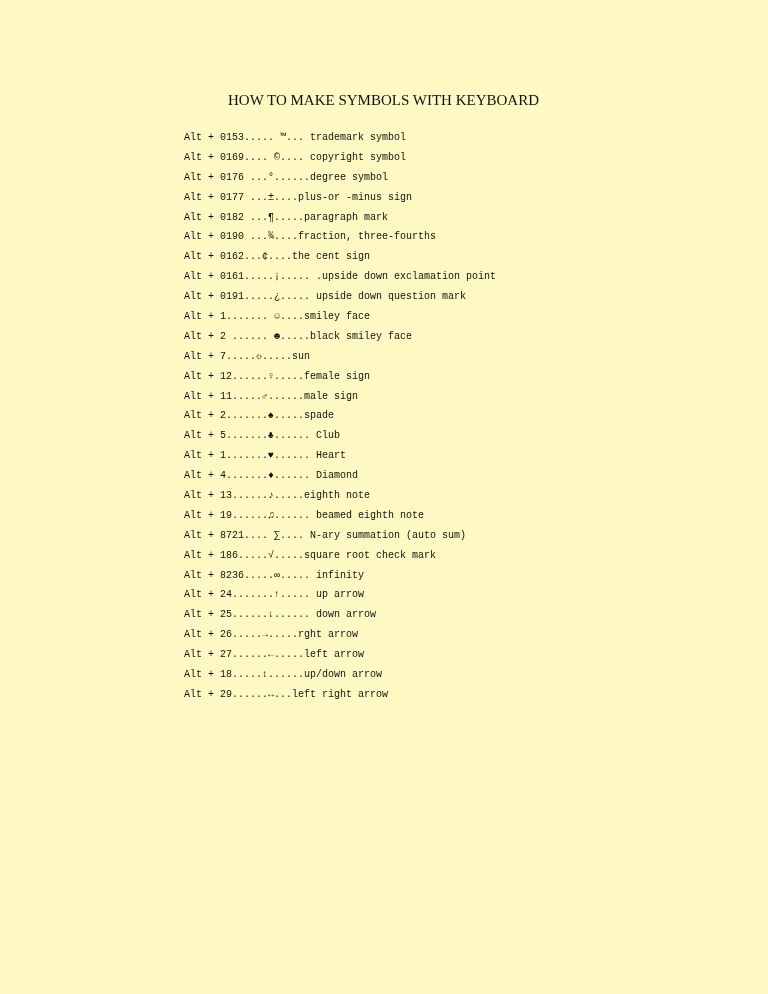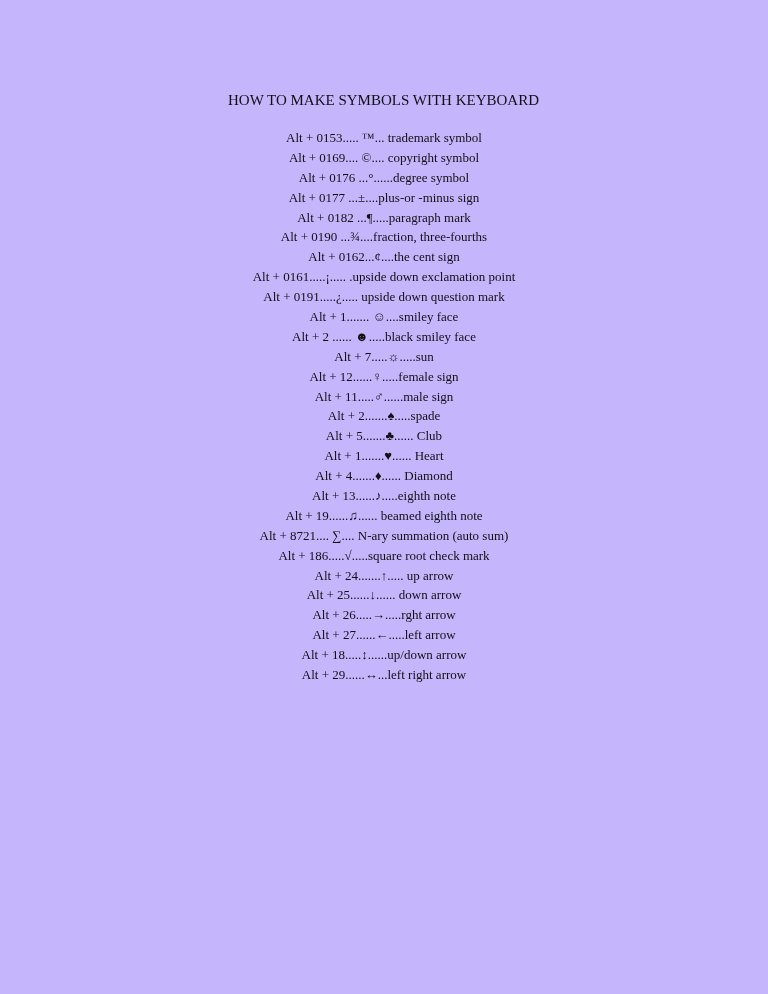--- a/index.html
+++ b/index.html
@@ -14,21 +14,21 @@
       overflow: hidden;
       font-family: "Liberation Serif", "DejaVu Serif", serif;
       color: #111111;
     }
     .page {
       position: absolute;
       left: 0;
       top: 0;
       width: 768px;
       height: 994px;
-      background: #c4b5fd;
+      background: #fef9c3;
     }
     .title {
       position: absolute;
       left: 228px;
       top: 90px;
       width: 320px;
       font-size: 15px;
       line-height: 20px;
       white-space: nowrap;
       letter-spacing: 0px;
@@ -36,25 +36,25 @@
     .list {
       position: absolute;
       left: 184px;
       top: 128px;
       width: 400px;
       margin: 0;
       padding: 0;
       list-style: none;
     }
     .list li {
-      text-align: center;
-      font-size: 13px;
+      font-size: 10px;
       line-height: 19.9px;
       height: 19.9px;
       white-space: nowrap;
+      font-family: Liberation Mono, monospace;
     }
   </style>
 </head>
 <body>
 
 <div class="page">
   <div class="title">HOW TO MAKE SYMBOLS WITH KEYBOARD</div>
 
   <ul class="list">
     <li>Alt + 0153..... ™... trademark symbol</li>
@@ -72,20 +72,21 @@
     <li>Alt + 12......♀.....female sign</li>
     <li>Alt + 11.....♂......male sign</li>
     <li>Alt + 2.......♠.....spade</li>
     <li>Alt + 5.......♣...... Club</li>
     <li>Alt + 1.......♥...... Heart</li>
     <li>Alt + 4.......♦...... Diamond</li>
     <li>Alt + 13......♪.....eighth note</li>
     <li>Alt + 19......♫...... beamed eighth note</li>
     <li>Alt + 8721.... ∑.... N-ary summation (auto sum)</li>
     <li>Alt + 186.....√.....square root check mark</li>
+    <li>Alt + 8236.....∞..... infinity</li>
     <li>Alt + 24.......↑..... up arrow</li>
     <li>Alt + 25......↓...... down arrow</li>
     <li>Alt + 26.....→.....rght arrow</li>
     <li>Alt + 27......←.....left arrow</li>
     <li>Alt + 18.....↕......up/down arrow</li>
     <li>Alt + 29......↔...left right arrow</li>
   </ul>
 </div>
 
 </body></html>

